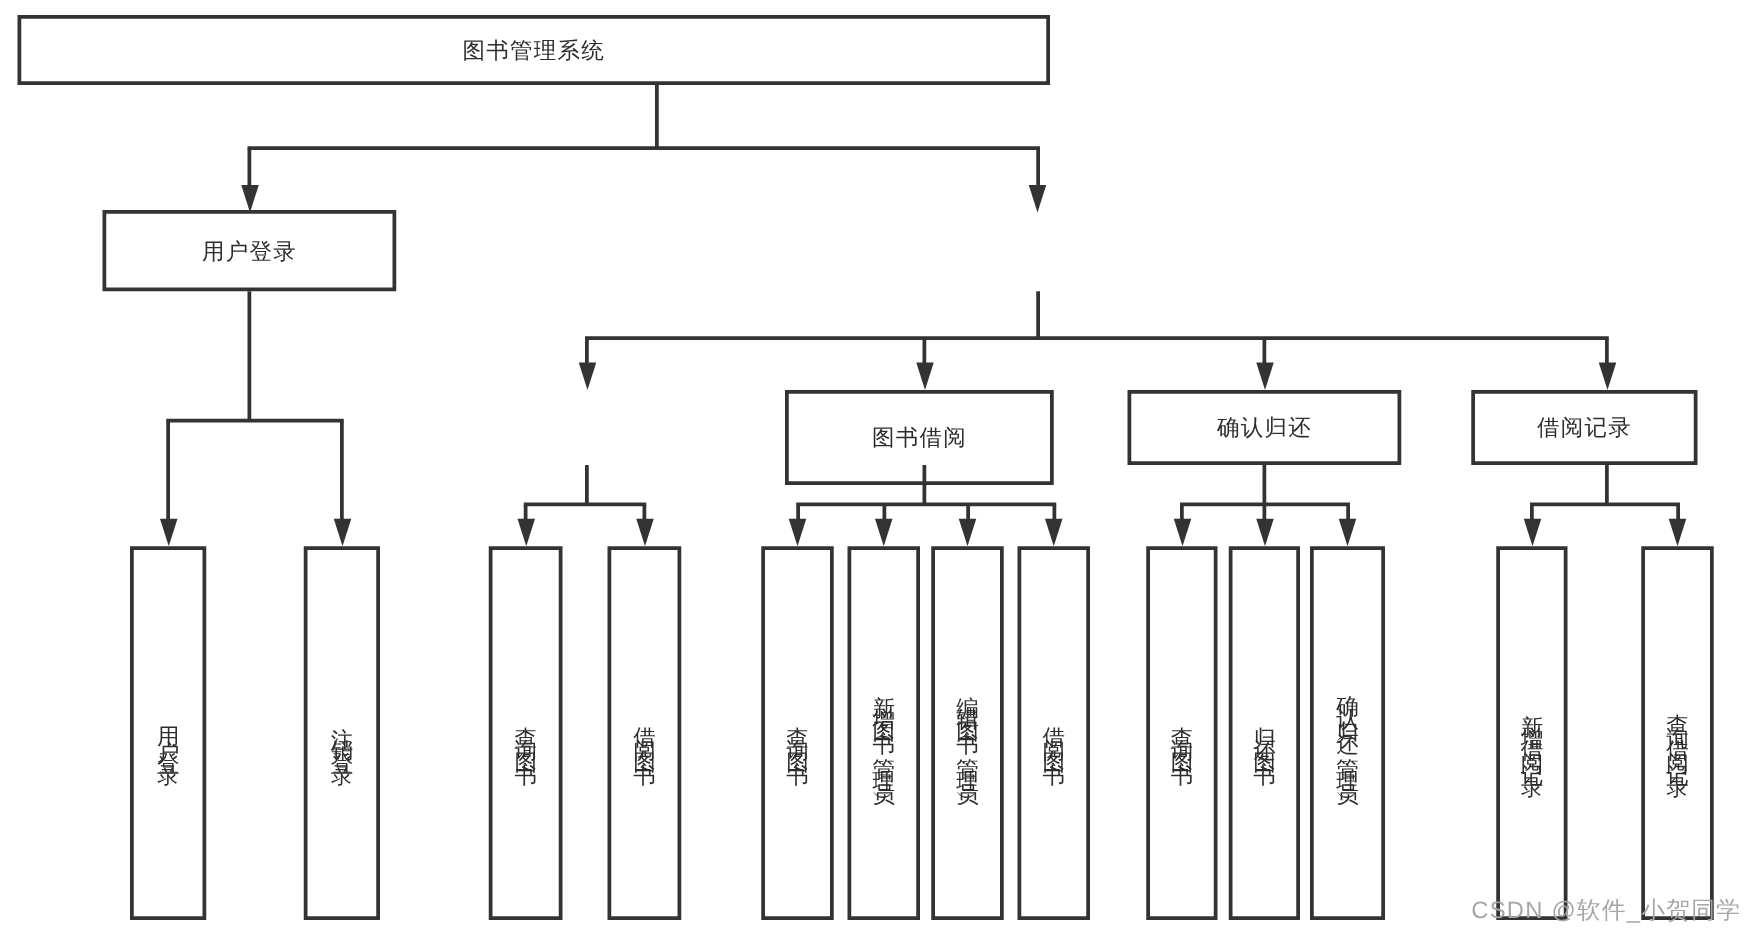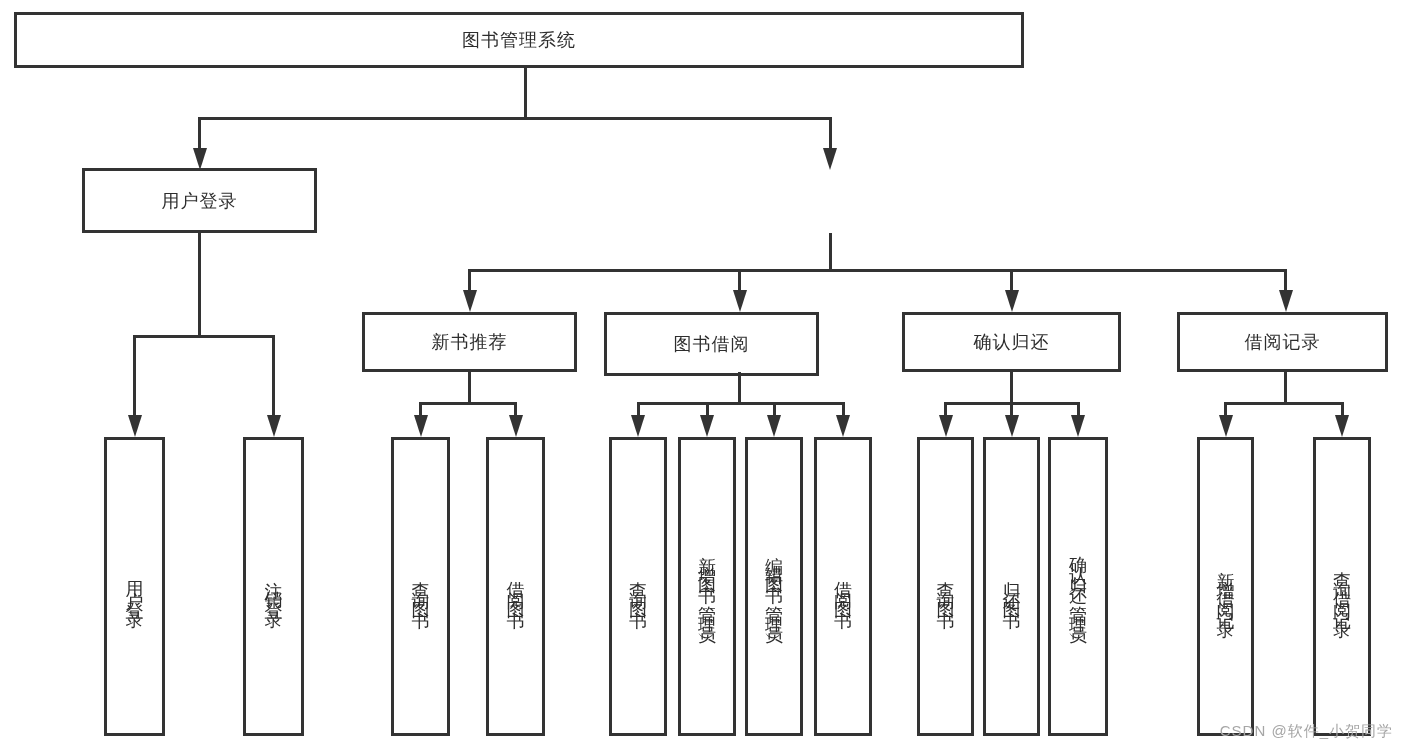--- a/index.html
+++ b/index.html
@@ -43,32 +43,32 @@
   .lh{position:absolute;height:3px;background:var(--line);}
   .ah{
     position:absolute;width:0;height:0;
     border-left:7px solid transparent;
     border-right:7px solid transparent;
     border-top:22px solid var(--line);
   }
   .watermark{
     position:absolute;
     right:12px;bottom:6px;
-    font-size:15px;
+    font-size:19px;
     color:var(--wm);
     letter-spacing:1px;
     white-space:nowrap;
   }
 </style>
 </head>
 <body>
 
 <div class="canvas">
 
-  <div class="box h" style="left:14px;top:12px;width:1010px;height:56px">图书管理系统</div>
+  <div class="box h" style="left:14px;top:12px;width:826px;height:56px">图书管理系统</div>
 
   <div class="lv" style="left:523.5px;top:68px;height:51px"></div>
   <div class="lh" style="left:197.5px;top:117px;width:634px"></div>
   <div class="lv" style="left:198px;top:119px;height:31px"></div>
   <div class="ah" style="left:192.5px;top:148px"></div>
   <div class="lv" style="left:828.5px;top:119px;height:31px"></div>
   <div class="ah" style="left:823px;top:148px"></div>
 
   <div class="box h" style="left:82px;top:168px;width:235px;height:65px">用户登录</div>
 
@@ -83,24 +83,23 @@
   <div class="lh" style="left:468px;top:269px;width:819px"></div>
   <div class="lv" style="left:468px;top:271px;height:20px"></div>
   <div class="ah" style="left:462.5px;top:290px"></div>
   <div class="lv" style="left:738px;top:271px;height:20px"></div>
   <div class="ah" style="left:732.5px;top:290px"></div>
   <div class="lv" style="left:1010px;top:271px;height:20px"></div>
   <div class="ah" style="left:1004.5px;top:290px"></div>
   <div class="lv" style="left:1284px;top:271px;height:20px"></div>
   <div class="ah" style="left:1278.5px;top:290px"></div>
 
-  <div class="box h" style="left:362px;top:312px;width:215px;height:60px">新书推荐</div>
-  <div class="box h" style="left:604px;top:312px;width:215px;height:64px">图书借阅</div>
+  <div class="box h" style="left:628px;top:312px;width:215px;height:76px">图书借阅</div>
   <div class="box h" style="left:902px;top:312px;width:219px;height:60px">确认归还</div>
-  <div class="box h" style="left:1177px;top:312px;width:211px;height:60px">借阅记录</div>
+  <div class="box h" style="left:1177px;top:312px;width:181px;height:60px">借阅记录</div>
 
   <div class="lv" style="left:468px;top:372px;height:32px"></div>
   <div class="lh" style="left:419px;top:402px;width:98px"></div>
   <div class="lv" style="left:419px;top:404px;height:14px"></div>
   <div class="ah" style="left:413.5px;top:415px"></div>
   <div class="lv" style="left:514px;top:404px;height:14px"></div>
   <div class="ah" style="left:508.5px;top:415px"></div>
 
   <div class="lv" style="left:738px;top:372px;height:32px"></div>
   <div class="lh" style="left:636.5px;top:402px;width:208px"></div>

